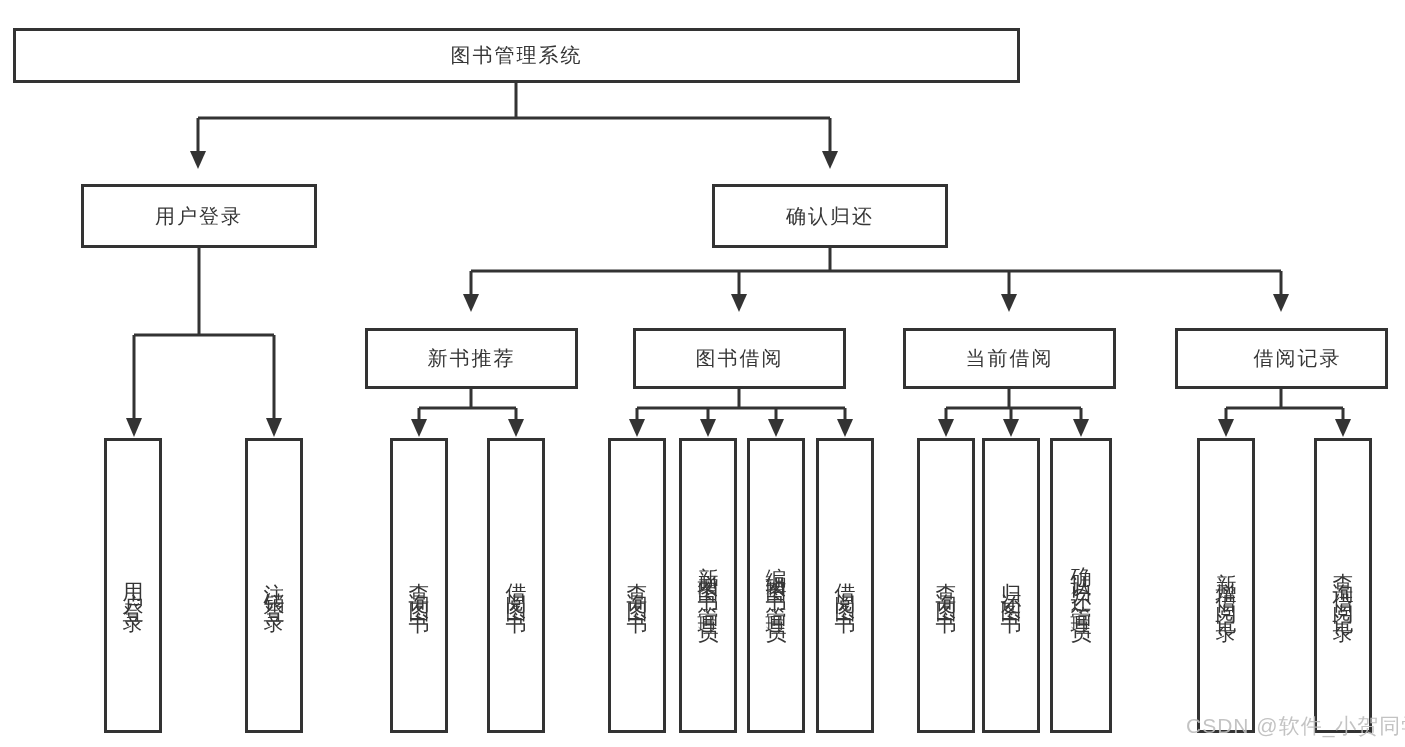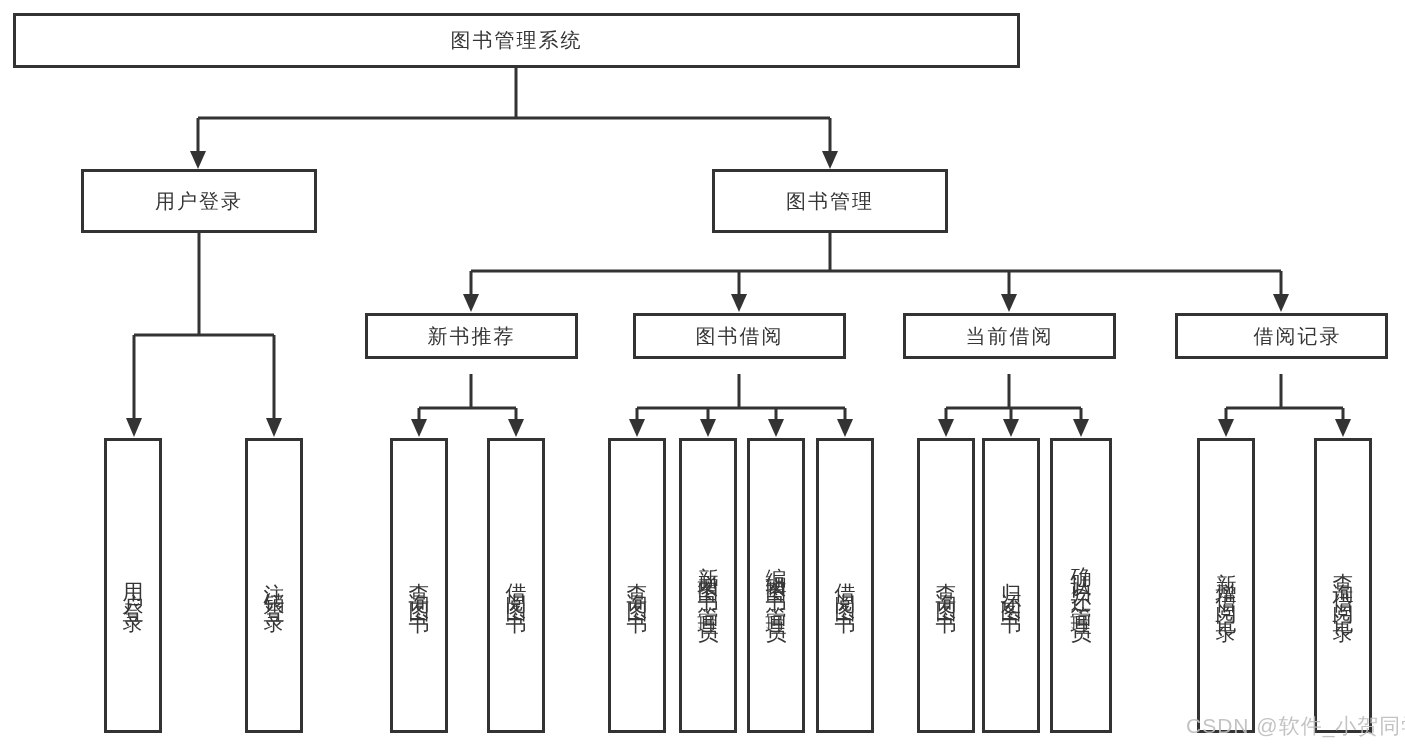--- a/index.html
+++ b/index.html
@@ -16,26 +16,26 @@
     position: absolute;
     box-sizing: border-box;
     background: #ffffff;
     border: 3px solid #333333;
     color: #363636;
     display: flex;
     align-items: center;
     justify-content: center;
     z-index: 2;
   }
-  .h-node { font-size: 20px; letter-spacing: 2px; }
+  .h-node { font-size: 20px; letter-spacing: 2px; margin-top: 15px; }
   .root-node { left: 13px; top: 13px; width: 1007px; height: 55px; }
   .l2 { top: 169px; width: 236px; height: 64px; }
   .l2a { left: 81px; }
   .l2b { left: 712px; }
-  .l3 { top: 313px; width: 213px; height: 46px; }
+  .l3 { top: 313px; width: 213px; height: 61px; }
   .l3a { left: 365px; }
   .l3b { left: 633px; }
   .l3c { left: 903px; }
   .l3d { left: 1175px; padding-left: 32px; }
   .leaf {
     top: 438px;
     width: 58px;
     height: 295px;
     writing-mode: vertical-rl;
     text-orientation: mixed;
@@ -106,21 +106,21 @@
     <polygon class="arrowhead" points="1073,419 1089,419 1081,437"></polygon>
 
     <path class="wire" d="M1281 374 V408 M1226 408 H1343 M1226 408 V421 M1343 408 V421"></path>
     <polygon class="arrowhead" points="1218,419 1234,419 1226,437"></polygon>
     <polygon class="arrowhead" points="1335,419 1351,419 1343,437"></polygon>
   </svg>
 
   <div class="node h-node root-node">图书管理系统</div>
 
   <div class="node h-node l2 l2a">用户登录</div>
-  <div class="node h-node l2 l2b">图书管理</div>
+  <div class="node h-node l2 l2b">确认归还</div>
 
   <div class="node h-node l3 l3a">新书推荐</div>
   <div class="node h-node l3 l3b">图书借阅</div>
   <div class="node h-node l3 l3c">当前借阅</div>
   <div class="node h-node l3 l3d">借阅记录</div>
 
   <div class="node leaf leaf-a1">用户登录</div>
   <div class="node leaf leaf-a2">注销登录</div>
 
   <div class="node leaf leaf-b1">查询图书</div>

